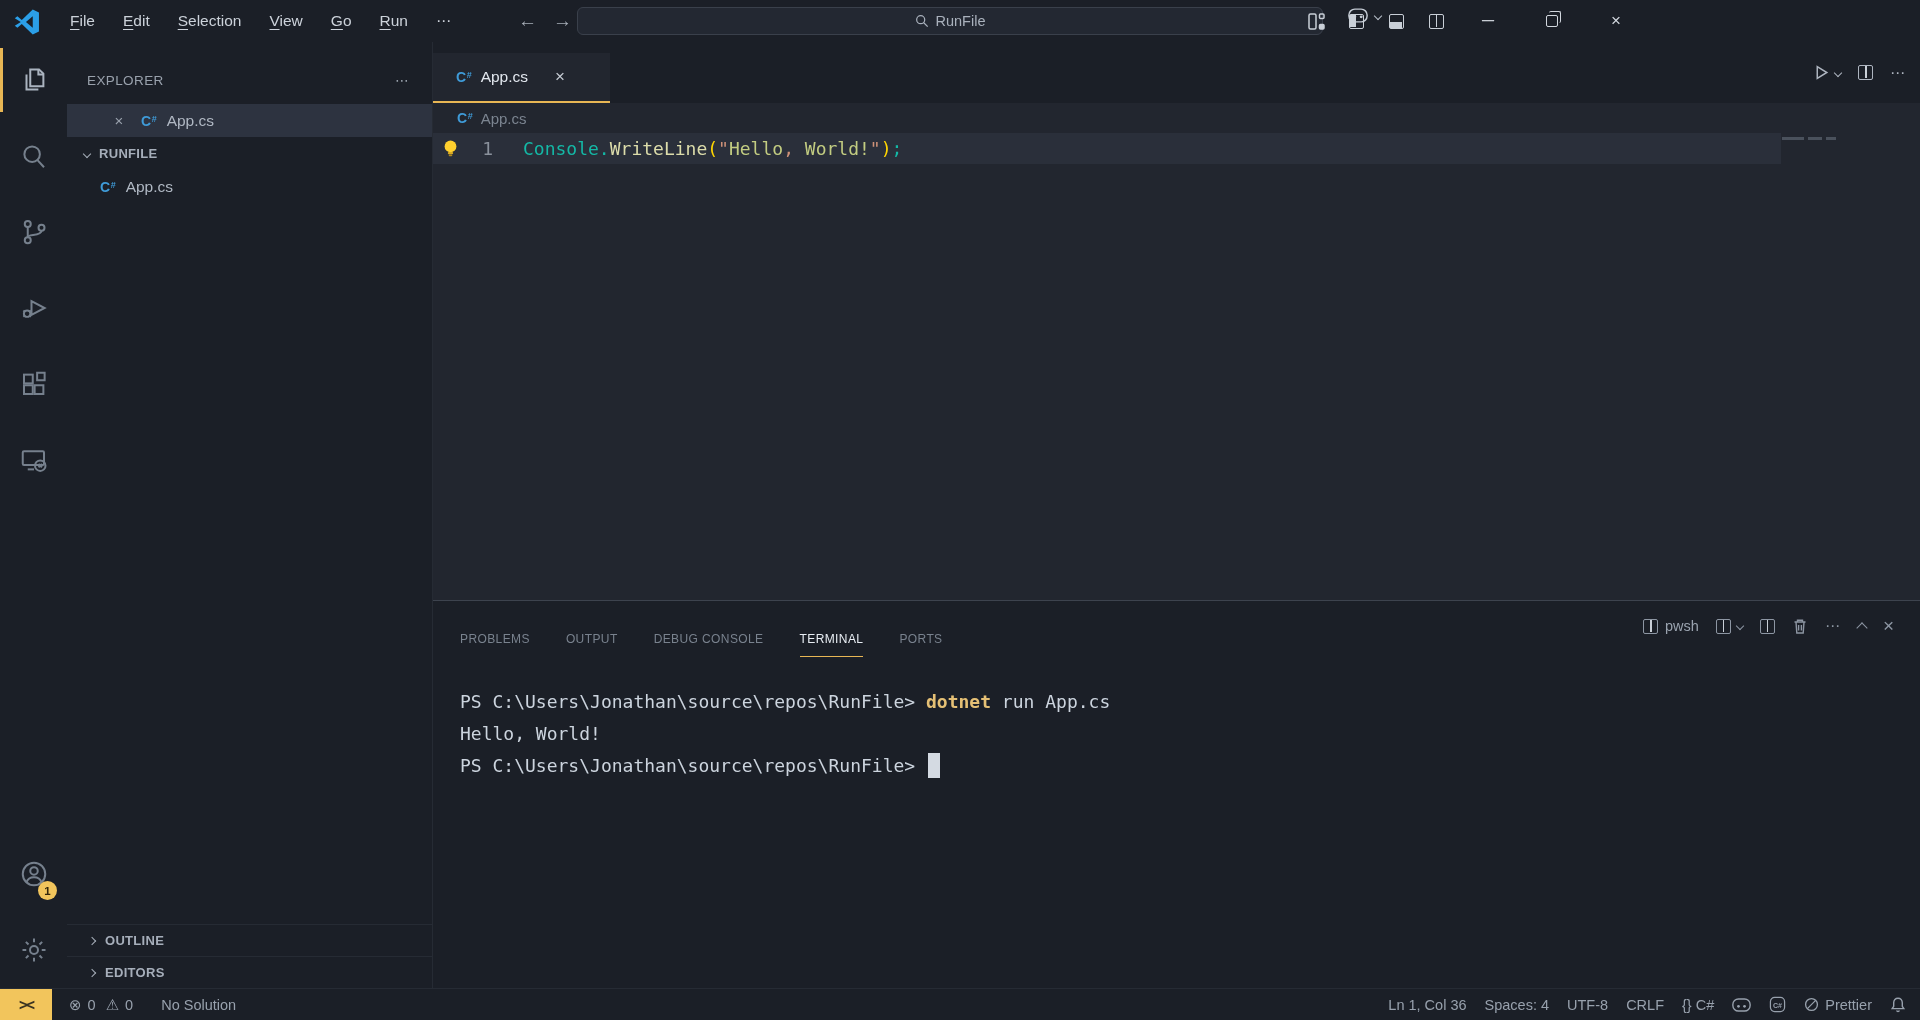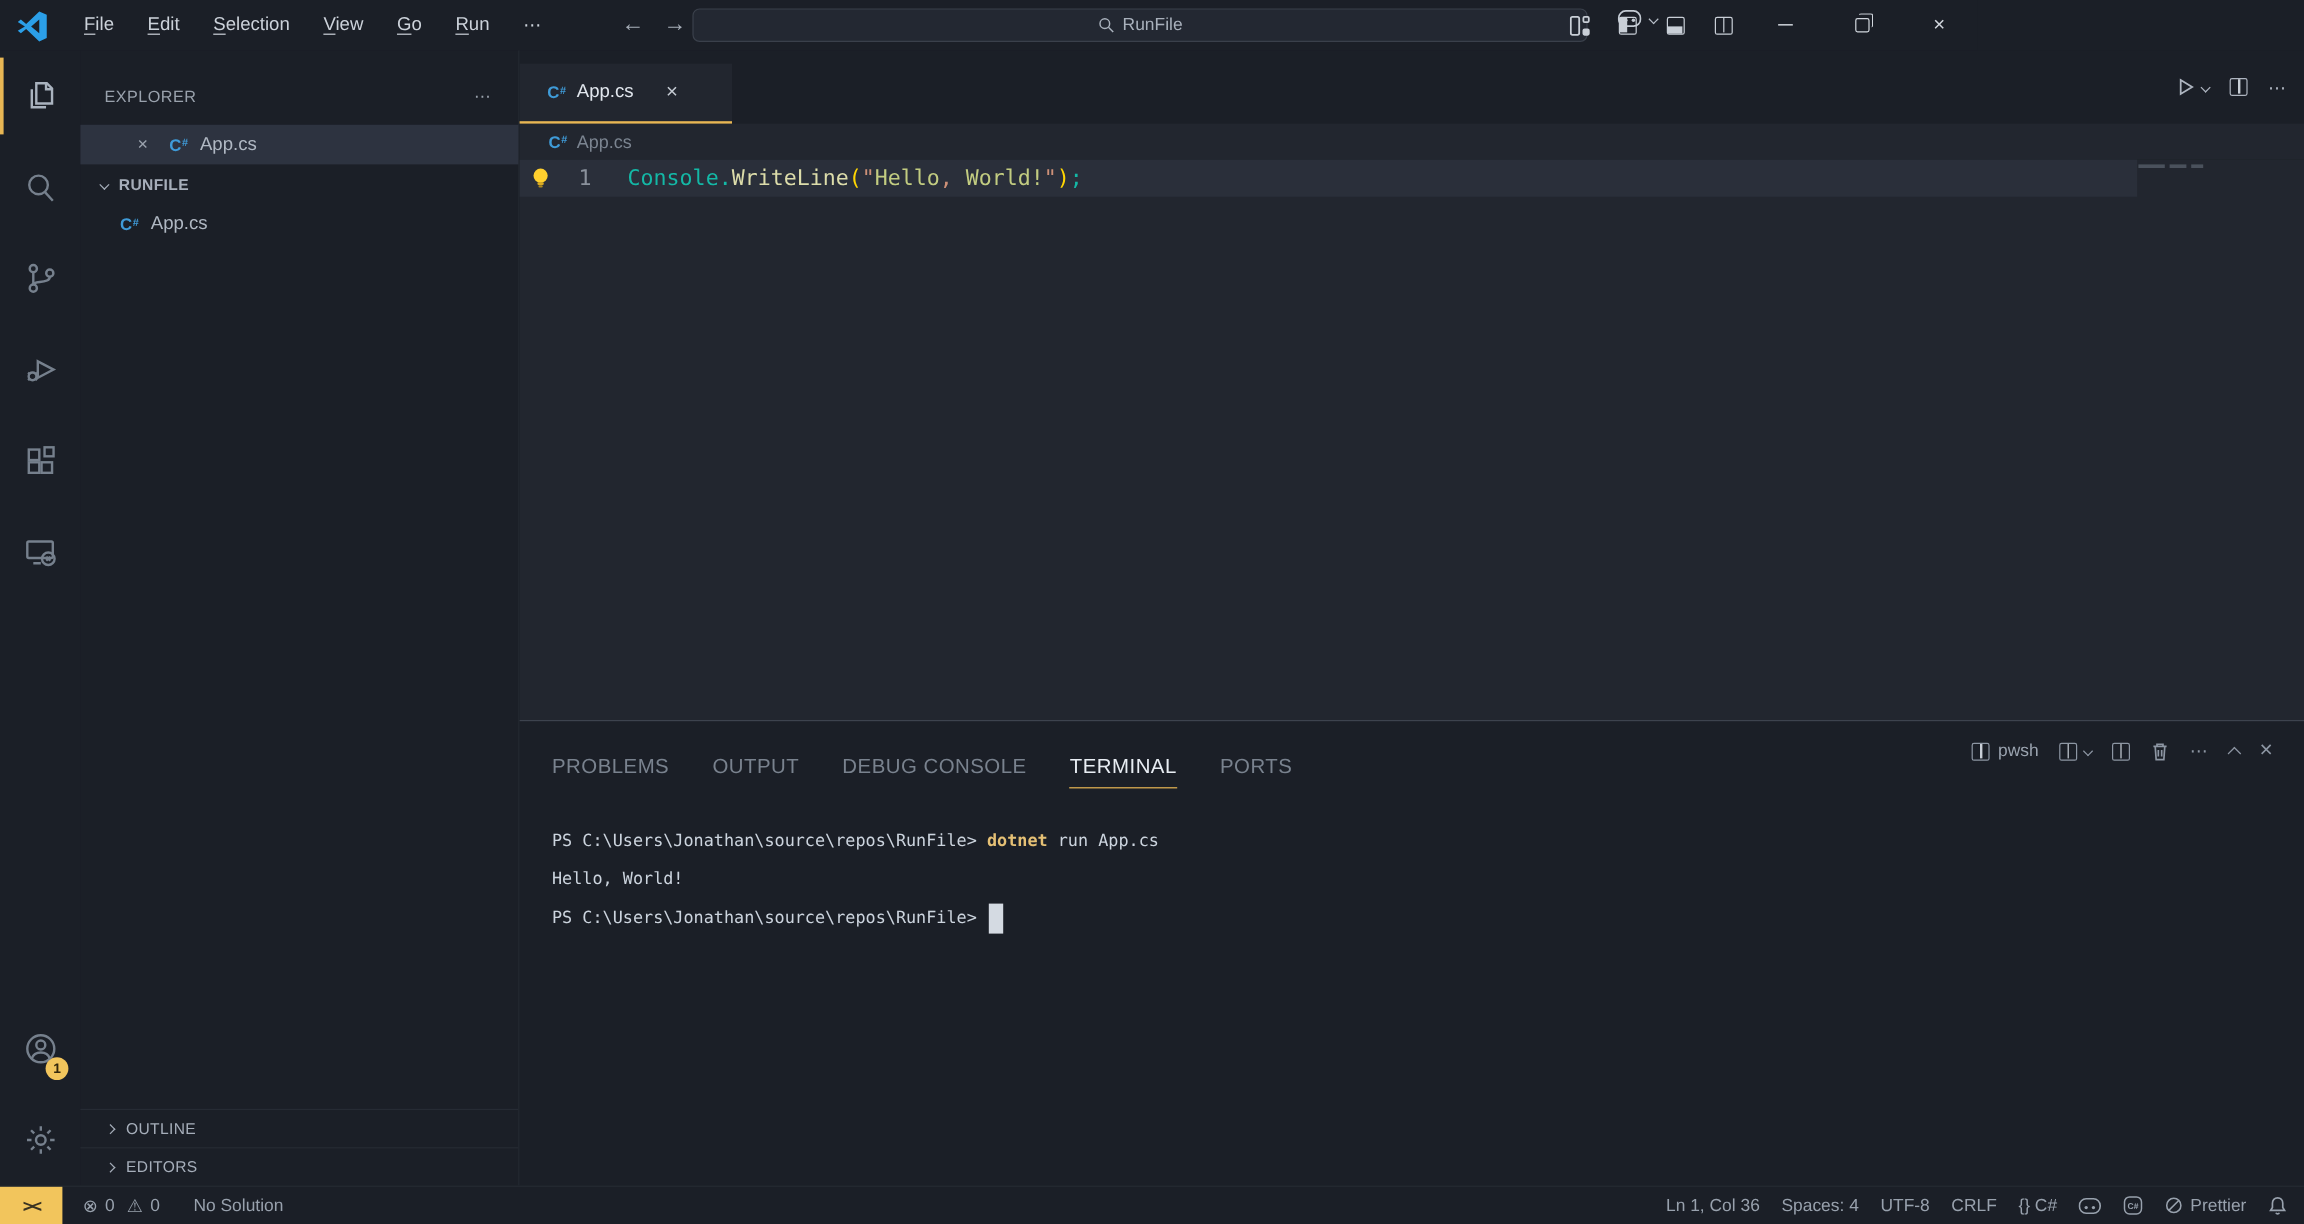--- a/index.html
+++ b/index.html
@@ -52,21 +52,21 @@
   #sb-header{height:62px;display:flex;align-items:center;padding:14px 14px 0 20px;color:#99a1ac;font-size:13.5px;letter-spacing:.4px;}
   #sb-header .more{margin-left:auto;color:#99a1ac;letter-spacing:1px;font-size:14px;padding:2px 8px;}
   .sec-header{height:30px;display:flex;align-items:center;gap:9px;padding-left:17px;color:#a6aeba;font-size:13px;font-weight:700;letter-spacing:.3px;}
   .tree-row{height:33px;display:flex;align-items:center;font-size:15.5px;color:#b0b8c3;}
   .tree-row.selected{background:var(--selrow);}
   .row-close{color:#9aa2ad;font-size:15px;width:20px;text-align:center;}
   .cs-icon{color:var(--csblue);font-weight:700;font-size:14px;display:inline-flex;align-items:baseline;line-height:1;}
   .cs-icon i{font-style:normal;font-size:9px;font-weight:700;margin-left:.5px;transform:translateY(-4px);display:inline-block;}
   #sb-bottom{position:absolute;left:0;bottom:0;width:100%;}
   .bottom-sec{height:32px;display:flex;align-items:center;gap:10px;padding-left:22px;border-top:1px solid #262b34;
-              color:#a6aeba;font-size:13px;font-weight:400;letter-spacing:.3px;}
+              color:#a6aeba;font-size:13px;font-weight:700;letter-spacing:.3px;}
 
   
   #editor-region{position:absolute;left:433px;top:42px;width:1487px;height:558px;background:var(--bg);}
   #tabbar{height:61px;position:relative;display:flex;align-items:flex-end;}
   #tab-active{width:177px;height:50px;background:var(--editor);border-bottom:2.5px solid var(--accent);
               display:flex;align-items:center;padding-left:23px;gap:9px;font-size:15.5px;color:#e2e7ee;}
   #tab-active .tab-close{margin-left:18px;color:#c6ccd4;font-size:17px;}
   #editor-actions{position:absolute;right:14px;top:0;height:61px;display:flex;align-items:center;gap:17px;color:#aeb5c0;}
   #breadcrumb{height:30px;display:flex;align-items:center;gap:8px;padding-left:24px;background:var(--editor);color:#7b8490;font-size:15px;}
   #code-area{position:absolute;left:0;top:91px;width:1487px;height:467px;background:var(--editor);}
@@ -75,25 +75,25 @@
   #line-num{width:32px;text-align:right;color:#8a919c;font-family:"DejaVu Sans Mono",monospace;font-size:18px;}
   #code-line{margin-left:30px;font-family:"DejaVu Sans Mono",monospace;font-size:18px;white-space:pre;}
   .tok-plain{color:#14b8a6;} .tok-method{color:#dcdcaa;} .tok-bracket{color:#ffd602;}
   .tok-string{color:#ce9178;} .tok-strword{color:#c2cc81;}
   #minimap{position:absolute;left:1349px;top:4px;width:100px;display:flex;gap:4px;}
   .mm-dash{height:3px;background:#4a515c;}
 
   
   #panel{position:absolute;left:433px;top:600px;width:1487px;height:388px;background:var(--bg);border-top:1px solid #3d434e;}
   #panel-tabs{height:64px;display:flex;align-items:center;gap:36px;padding:12px 0 0 27px;}
-  .panel-tab{font-size:17px;letter-spacing:.4px;color:#79828e;height:36px;display:flex;align-items:center;border-bottom:1.5px solid transparent;}
+  .panel-tab{font-size:12px;letter-spacing:.4px;color:#79828e;height:36px;display:flex;align-items:center;border-bottom:1.5px solid transparent;}
   .panel-tab.active{color:#e8edf3;border-bottom-color:var(--accent);}
   #panel-actions{position:absolute;right:26px;top:14px;display:flex;align-items:center;gap:17px;color:#8d96a3;}
   #panel-actions .pwsh{display:flex;align-items:center;gap:7px;font-size:14.5px;color:#9aa3af;}
-  #terminal{padding:20px 0 0 27px;font-family:"DejaVu Sans Mono",monospace;font-size:14px;color:#ccd4de;}
+  #terminal{padding:20px 0 0 27px;font-family:"DejaVu Sans Mono",monospace;font-size:18px;color:#ccd4de;}
   .term-line{height:32px;display:flex;align-items:center;white-space:pre;}
   .t-fg{color:#ccd4de;} .t-cmd{color:#e5c075;font-weight:bold;}
   .cursor-block{display:inline-block;width:12px;height:25px;background:#d4dae2;margin-left:2px;}
 
   
   #statusbar{position:absolute;left:0;top:988px;width:1920px;height:32px;background:var(--bg);border-top:1px solid #262b34;
              display:flex;align-items:center;color:#98a1ad;font-size:14.5px;}
   #remote-ind{width:52px;height:32px;background:var(--amber);color:#3a3322;display:flex;align-items:center;justify-content:center;
               font-family:"DejaVu Sans Mono",monospace;font-size:15px;font-weight:700;letter-spacing:-2px;}
   .sb-item{display:flex;align-items:center;gap:6px;padding:0 9px;height:32px;}

